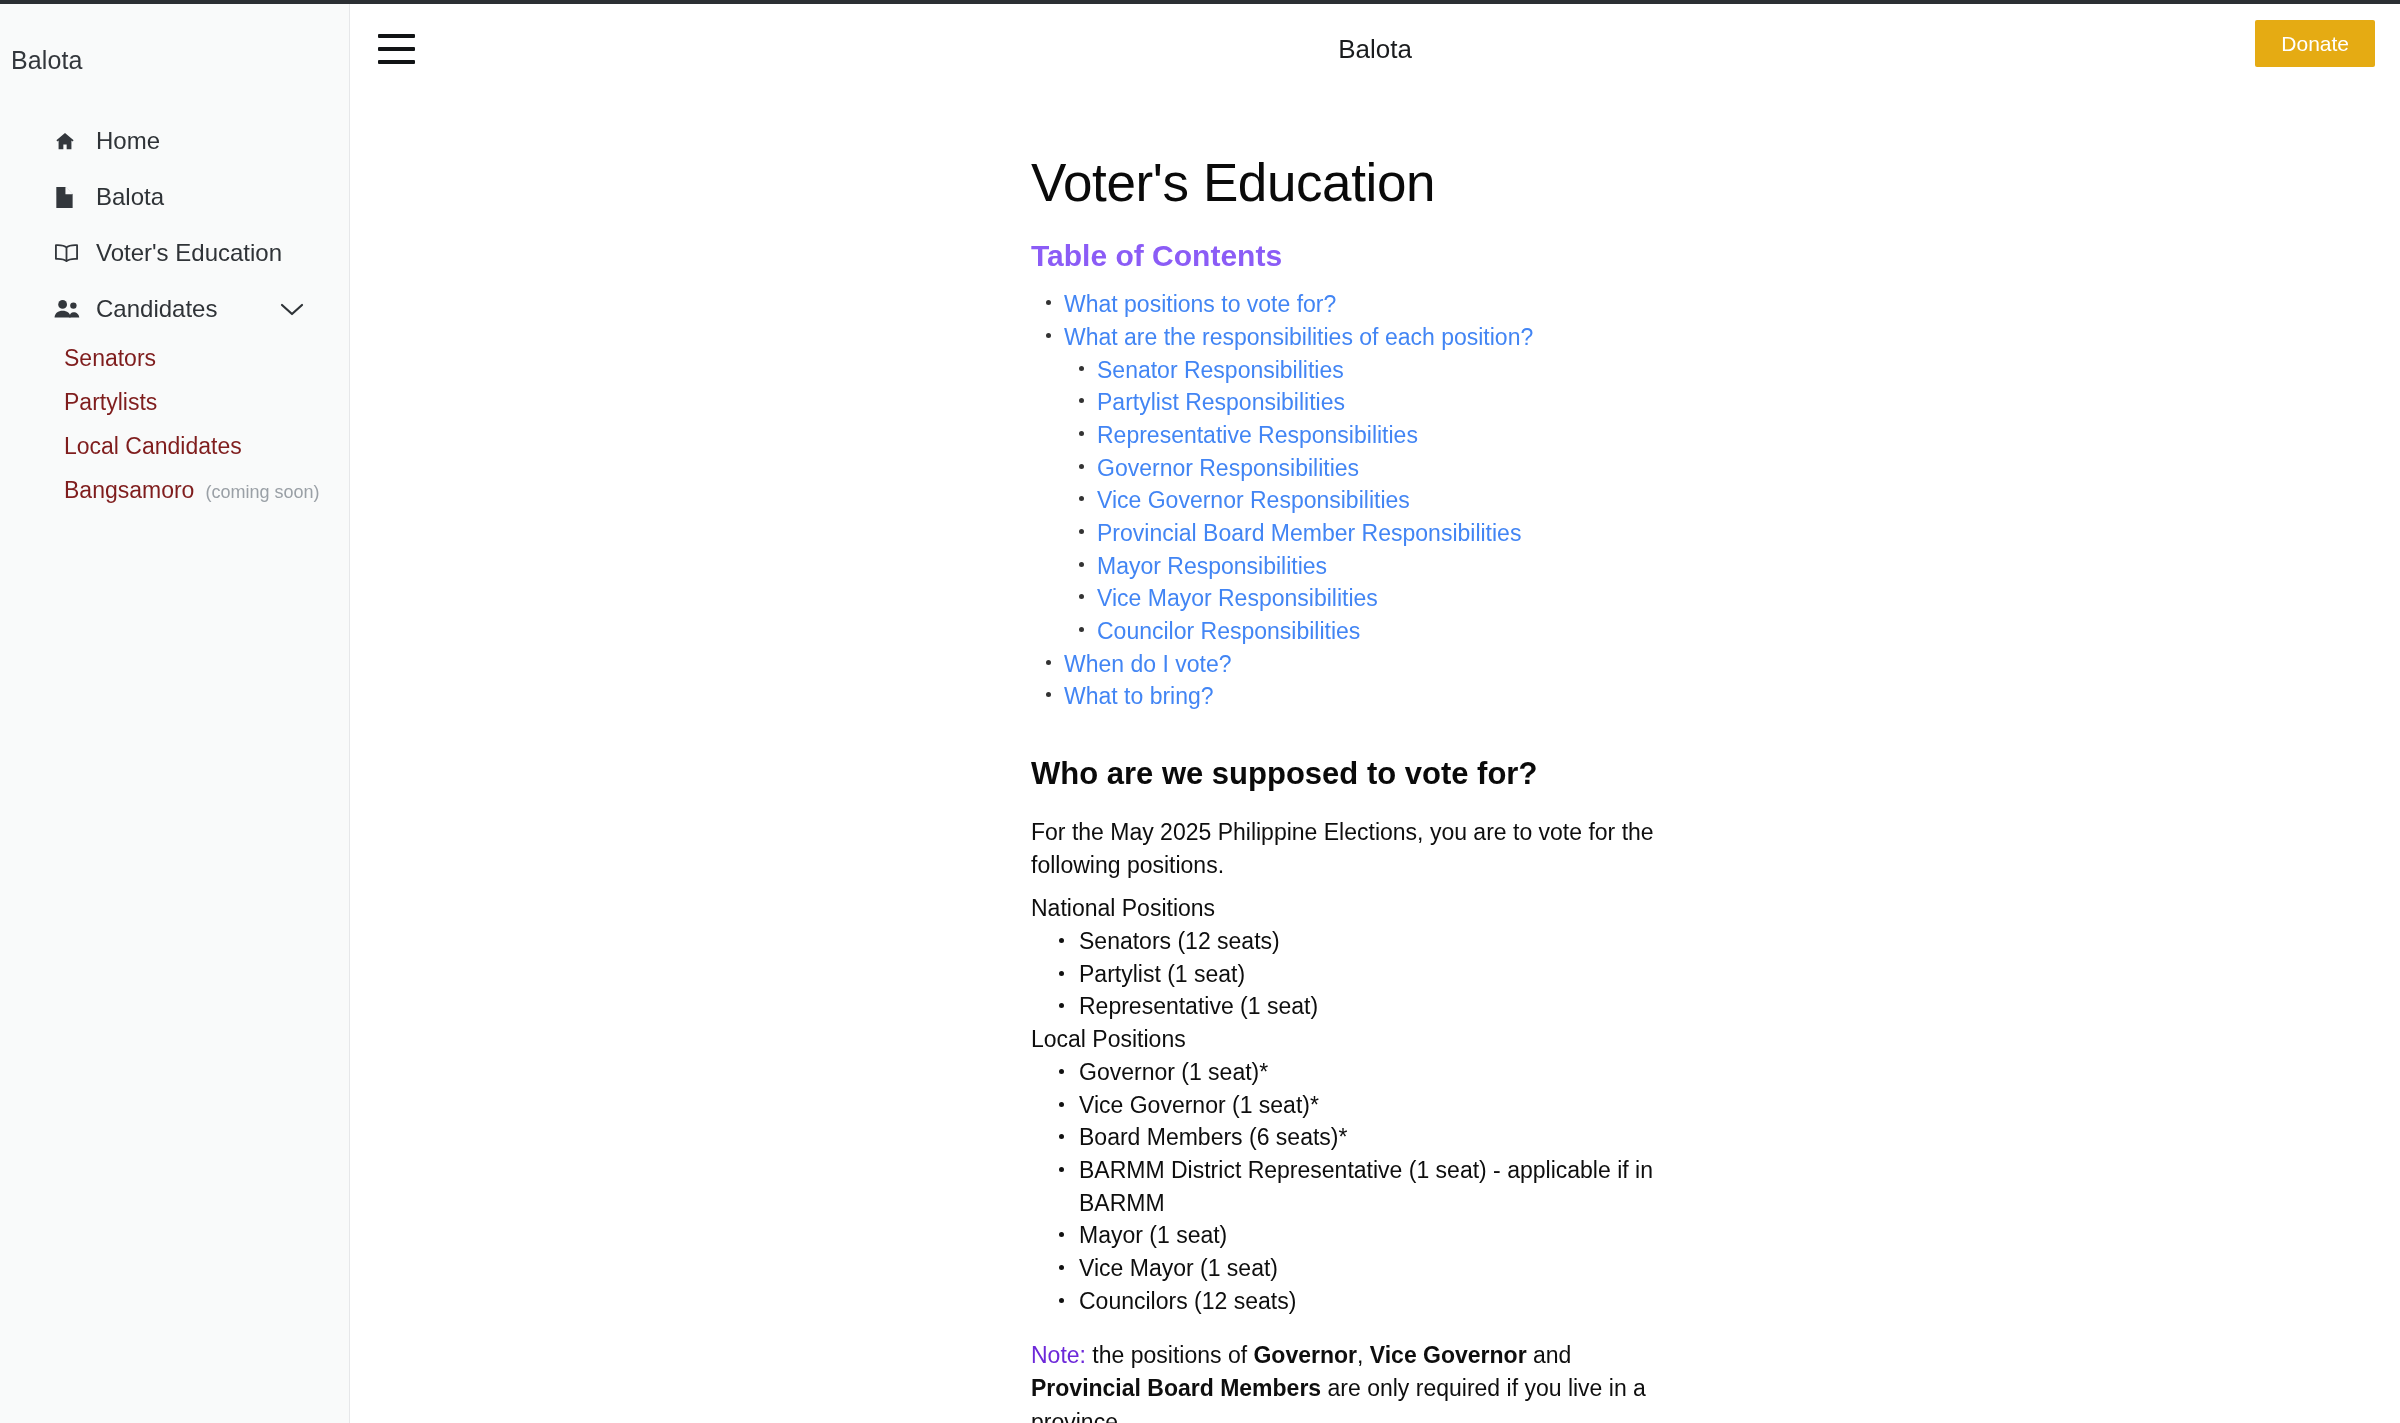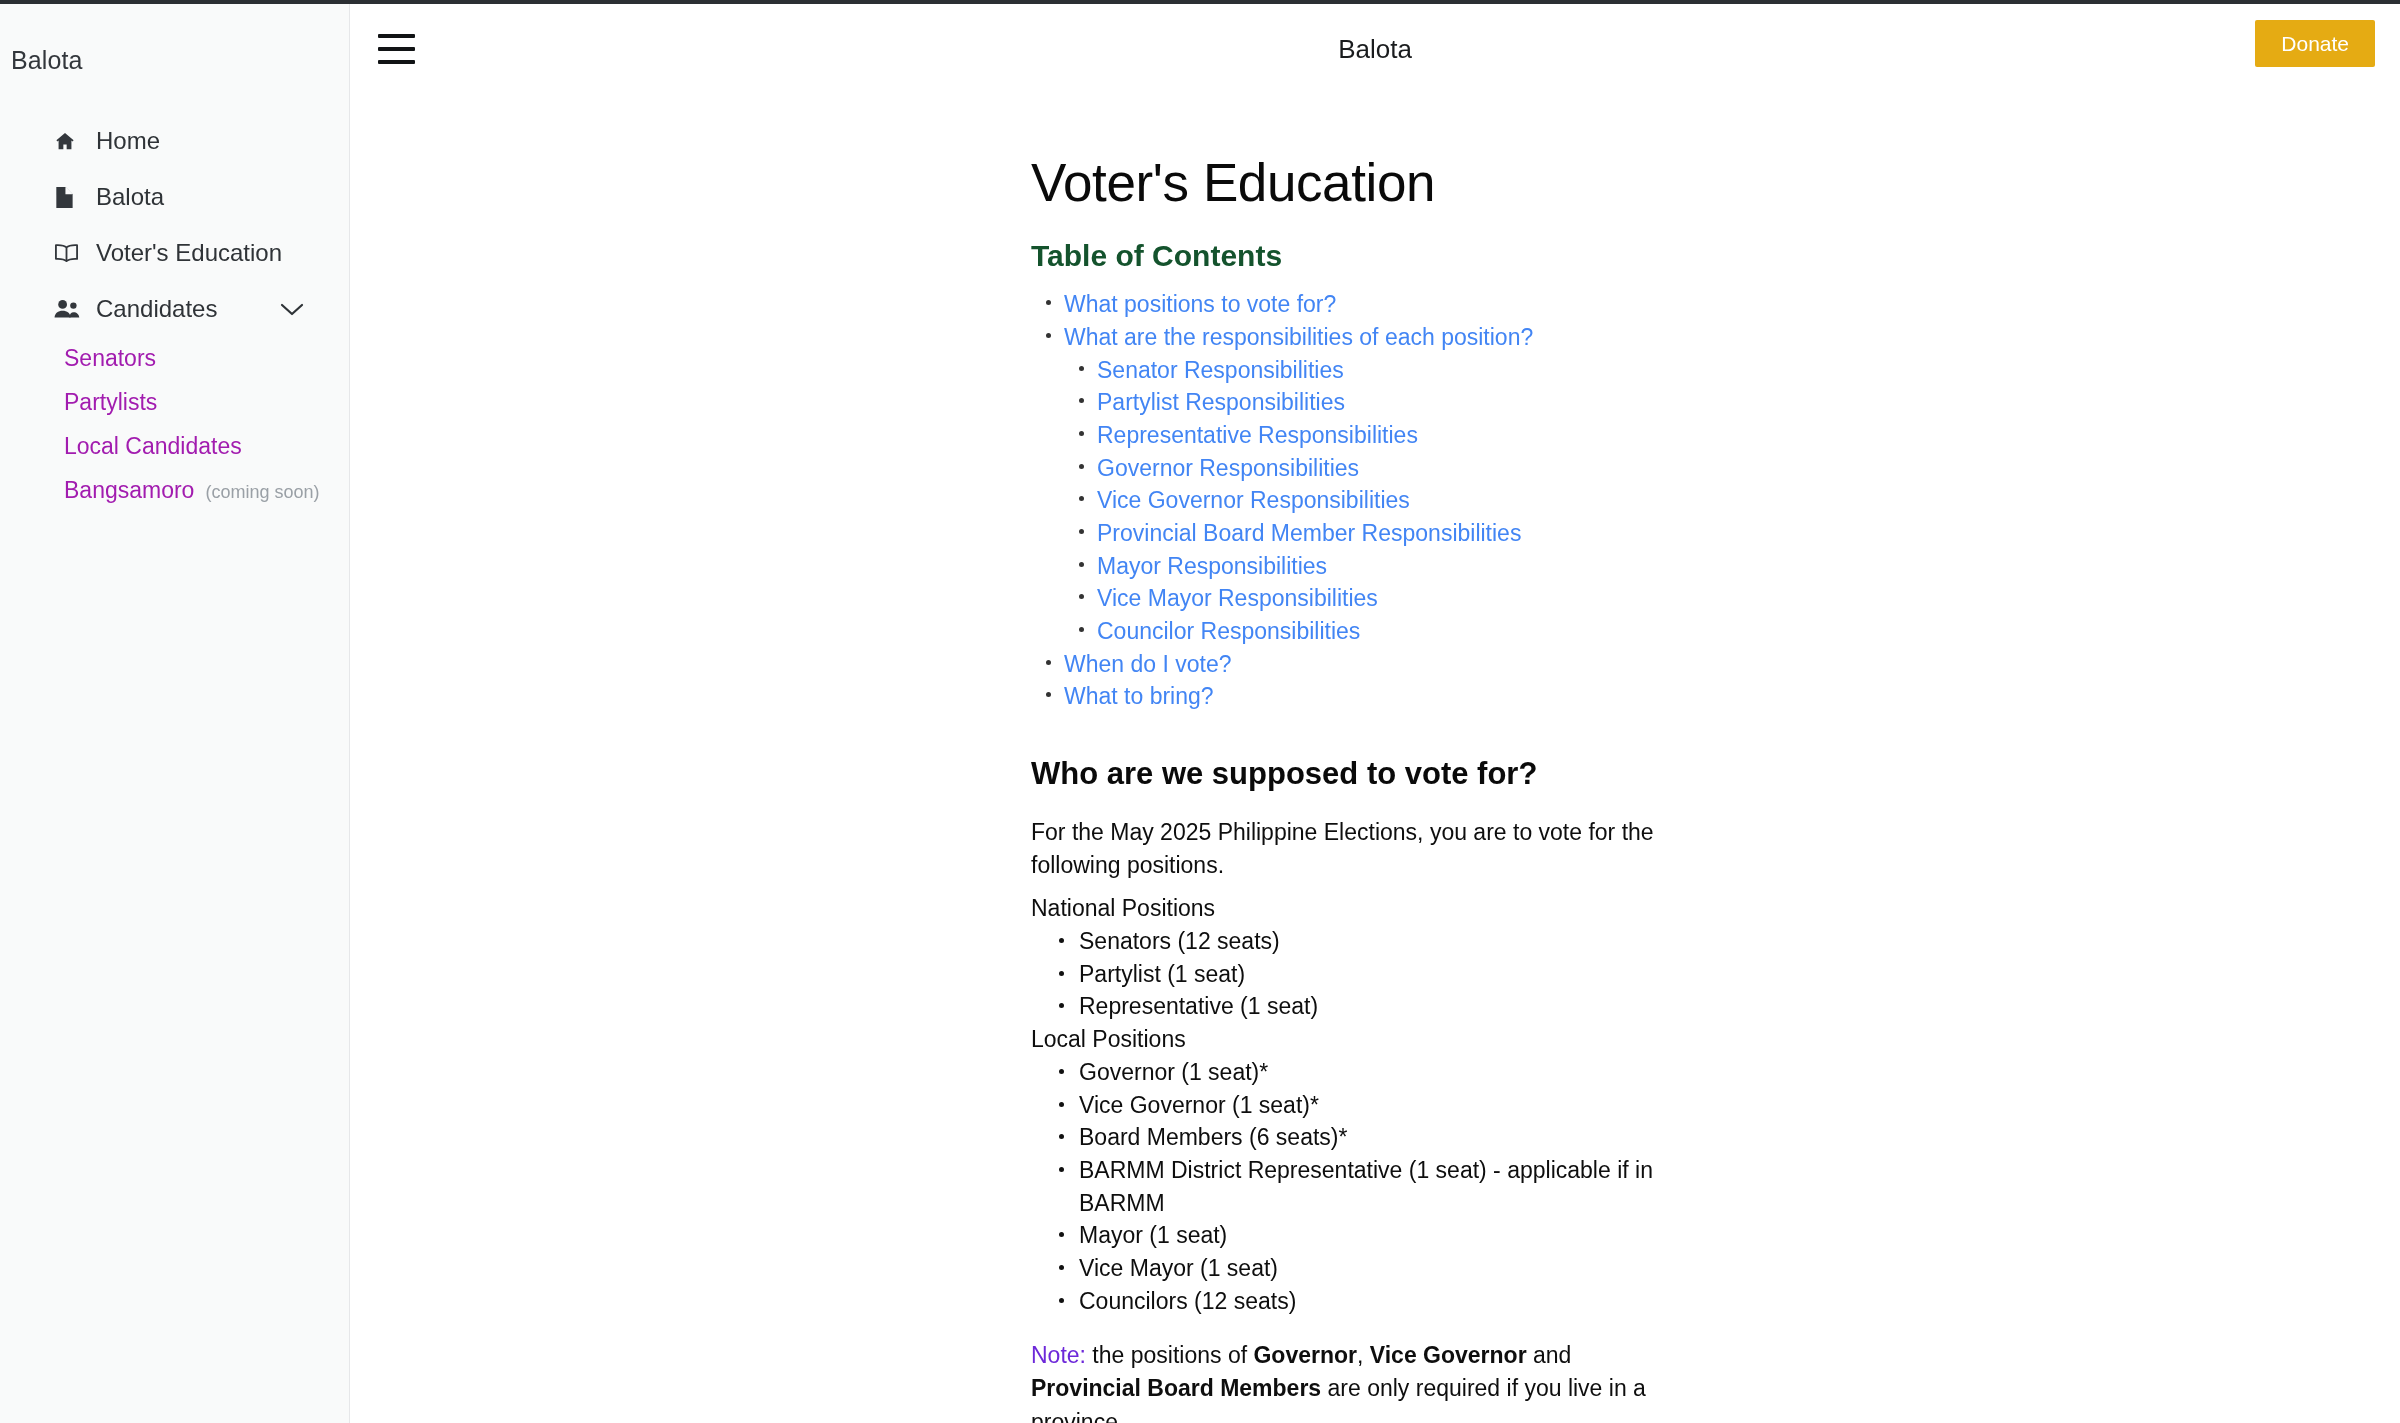--- a/index.html
+++ b/index.html
@@ -87,21 +87,21 @@
   .subnav { margin-top: 10px; }
   .subnav-item {
     display: flex;
     align-items: baseline;
     height: 44px;
     padding-left: 32px;
     cursor: pointer;
   }
   .subnav-label {
     font-size: 23px;
-    color: #a21caf;
+    color: #7f1d1d;
     line-height: 1;
   }
   .subnav-note {
     font-size: 18px;
     color: #9aa0a6;
     margin-left: 11px;
     line-height: 1;
   }
 
   
@@ -176,21 +176,21 @@
     font-size: 53px;
     font-weight: normal;
     color: #0a0a0a;
     letter-spacing: -0.4px;
     line-height: 1.12;
     margin-bottom: 26px;
   }
   h2.toc-title {
     font-size: 30px;
     font-weight: bold;
-    color: #14532d;
+    color: #8b5cf6;
     line-height: 1.2;
     margin-bottom: 14px;
   }
   h2.section-title {
     font-size: 31px;
     font-weight: bold;
     color: #0a0a0a;
     line-height: 1.25;
     margin-top: 42px;
     margin-bottom: 22px;

